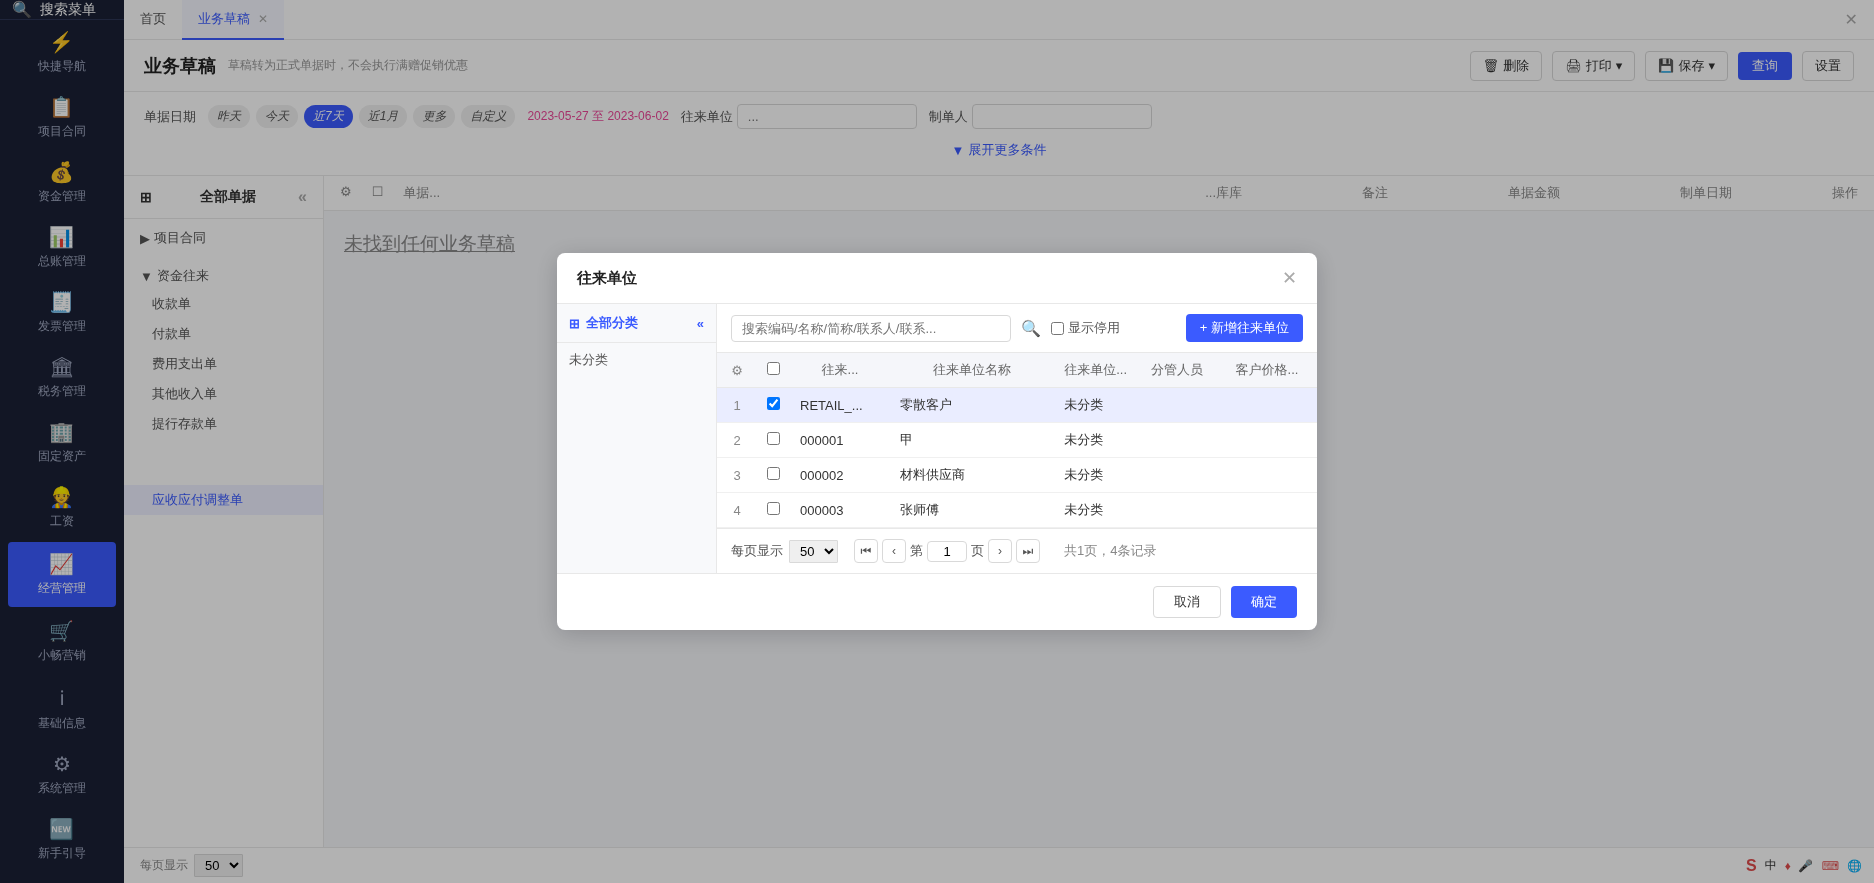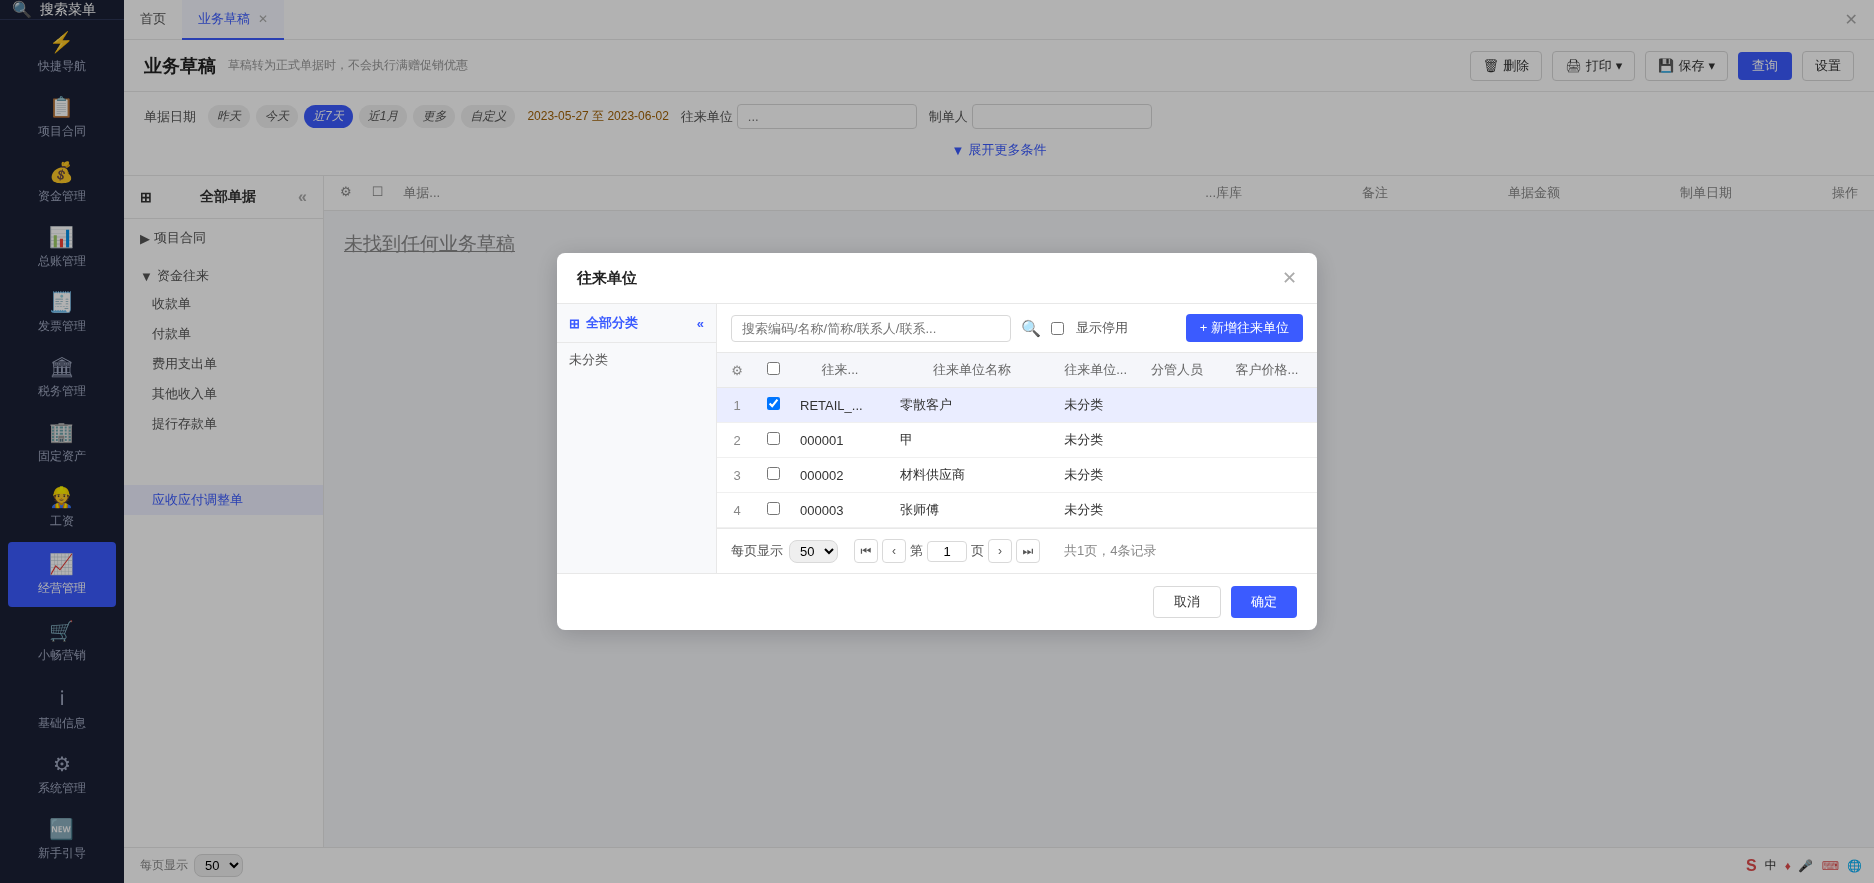--- a/index.html
+++ b/index.html
@@ -121,21 +121,21 @@
     .filter-date-btn {
       padding: 2px 8px;
       border-radius: 12px;
       font-size: 12px;
       cursor: pointer;
       border: 1px solid transparent;
       color: #555;
       font-style: italic;
     }
     .filter-date-btn.active { background: #3b5bff; color: #fff; }
-    .filter-date-range { font-size: 12px; color: #a16207; }
+    .filter-date-range { font-size: 12px; color: #ec4899; }
     .filter-input-group {
       display: flex;
       align-items: center;
       gap: 4px;
     }
     .filter-input {
       padding: 4px 10px;
       border: 1px solid #d9d9d9;
       border-radius: 4px;
       font-size: 13px;
@@ -294,21 +294,21 @@
       flex: 1;
       padding: 5px 10px;
       border: 1px solid #d9d9d9;
       border-radius: 4px;
       font-size: 13px;
       max-width: 280px;
     }
     .modal-checkbox-label {
       display: flex;
       align-items: center;
-      gap: 12px;
+      gap: 4px;
       font-size: 13px;
       color: #555;
     }
     .btn-add-partner {
       margin-left: auto;
       padding: 5px 14px;
       background: #3b5bff;
       color: #fff;
       border: none;
       border-radius: 4px;
@@ -359,21 +359,21 @@
       color: #555;
     }
     .pagination-per-page {
       display: flex;
       align-items: center;
       gap: 6px;
     }
     .pagination-select {
       padding: 2px 6px;
       border: 1px solid #d9d9d9;
-      border-radius: 8px;
+      border-radius: 1px;
       font-size: 13px;
     }
     .pagination-nav {
       display: flex;
       align-items: center;
       gap: 4px;
       margin: 0 8px;
     }
     .pagination-btn {
       width: 24px; height: 24px;

